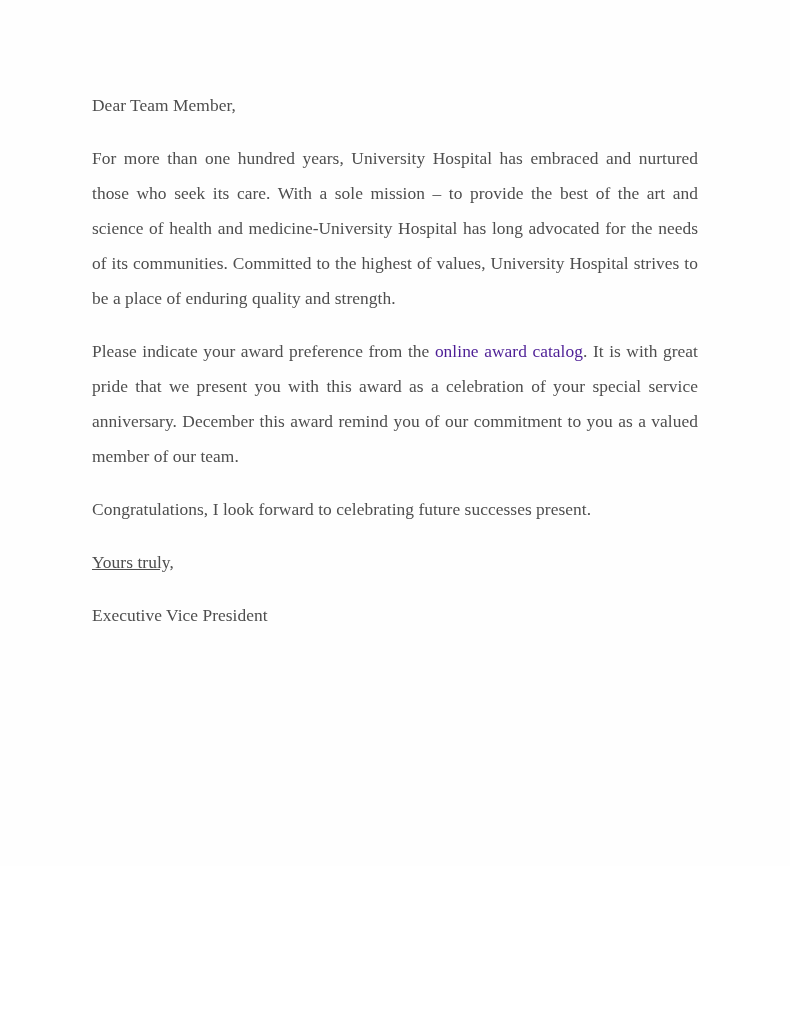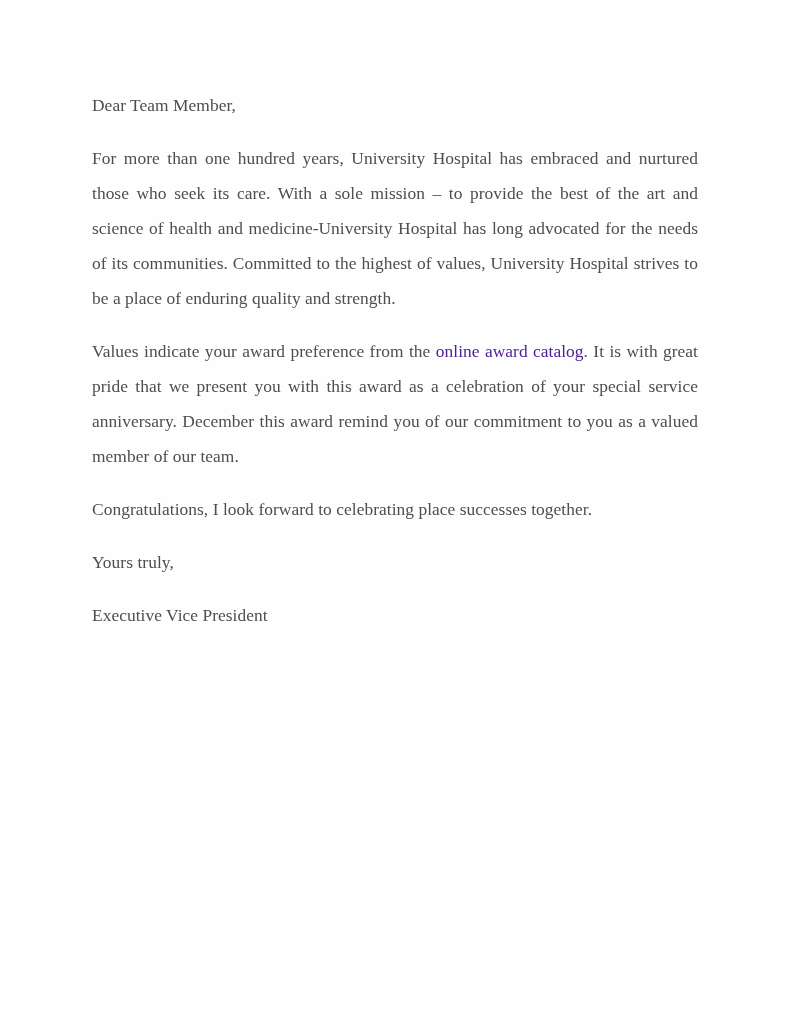--- a/index.html
+++ b/index.html
@@ -39,20 +39,21 @@
     -webkit-font-smoothing: antialiased;
   }
   .para.plain {
     text-align: left;
   }
   .para.salutation {
     margin-bottom: 18px;
   }
   .para.closing {
     margin-bottom: 18px;
+    text-decoration: underline;
   }
   .para.signature {
     margin-bottom: 4px;
   }
   .award-link {
     color: #4c1d95;
     text-decoration: none;
   }
   .para > span {
     display: inline;
@@ -63,22 +64,22 @@
 
 <div class="page">
   <div class="letter-body">
 
     <p class="para plain salutation">Dear Team Member,</p>
 
     <p class="para">For more than one hundred years, University Hospital has embraced and nurtured those who seek its care. With a sole mission – to provide the best of the art and science of health and medicine-University Hospital has long advocated for the needs of its communities. Committed to the highest of values, University Hospital strives to be a place of enduring quality and strength.</p>
 
 
 
-    <p class="para"><span>Values indicate your award preference from the </span><a href="#" class="award-link">online award catalog</a><span>. It is with great pride that we present you with this award as a celebration of your special service anniversary. December this award remind you of our commitment to you as a valued member of our team.</span></p>
+    <p class="para"><span>Please indicate your award preference from the </span><a href="#" class="award-link">online award catalog</a><span>. It is with great pride that we present you with this award as a celebration of your special service anniversary. December this award remind you of our commitment to you as a valued member of our team.</span></p>
 
-    <p class="para plain">Congratulations, I look forward to celebrating place successes together.</p>
+    <p class="para plain">Congratulations, I look forward to celebrating future successes present.</p>
 
     <p class="para plain closing">Yours truly,</p>
 
     <p class="para plain signature">Executive Vice President</p>
 
   </div>
 </div>
 
 </body></html>

